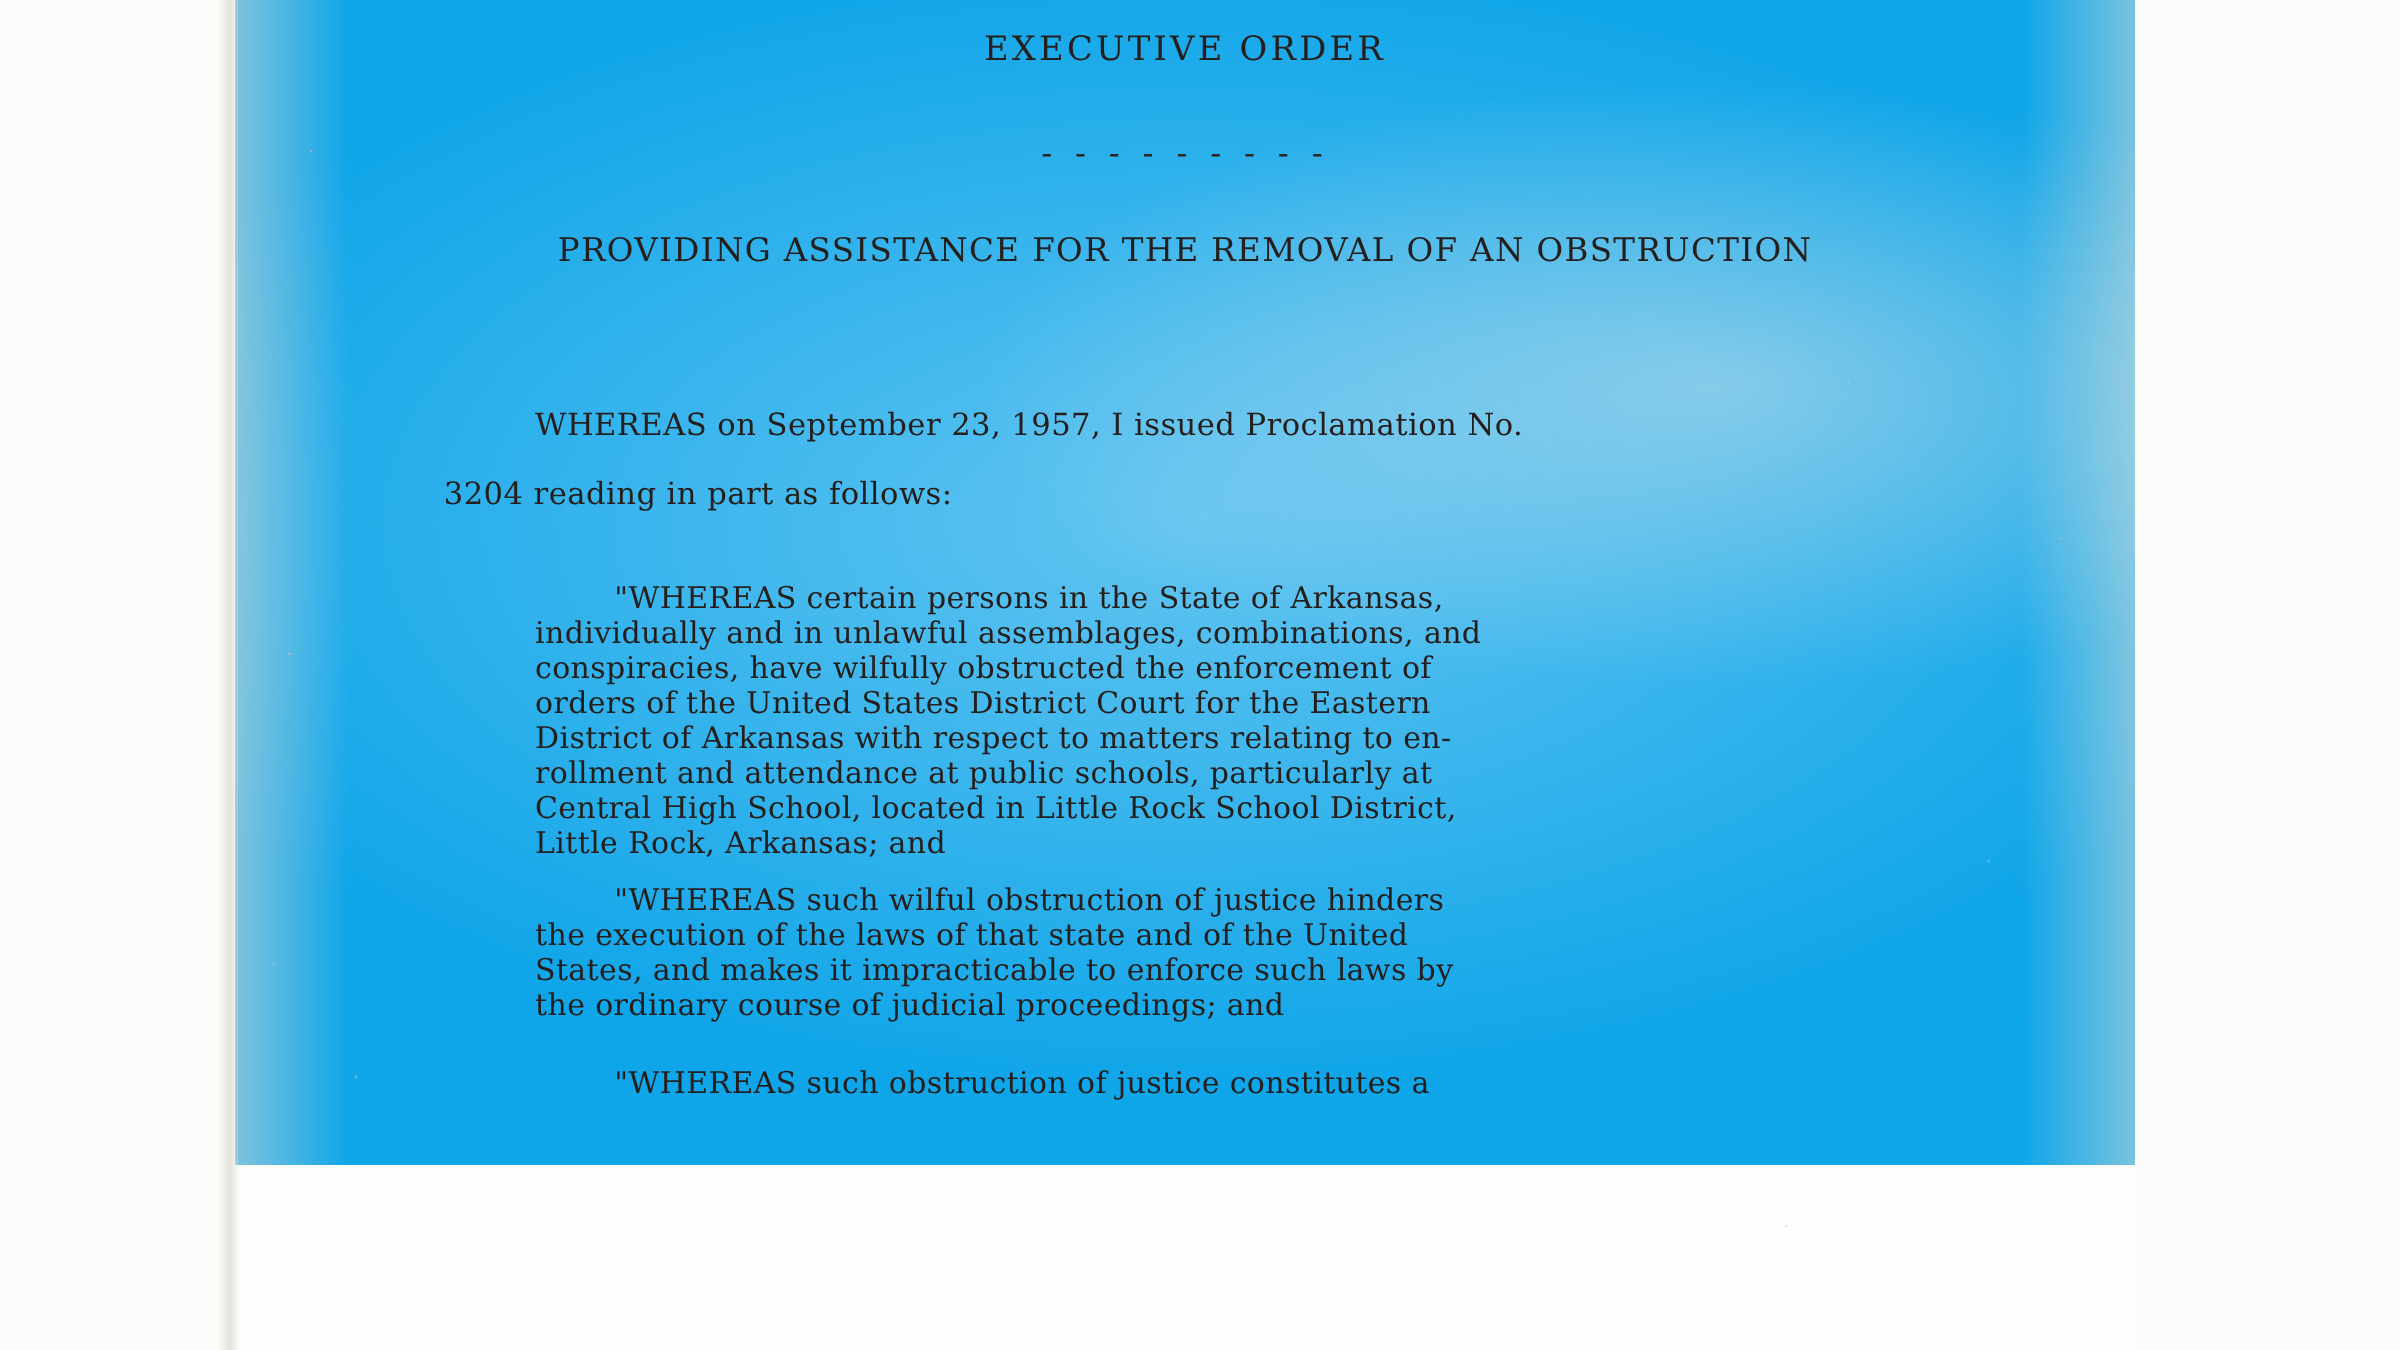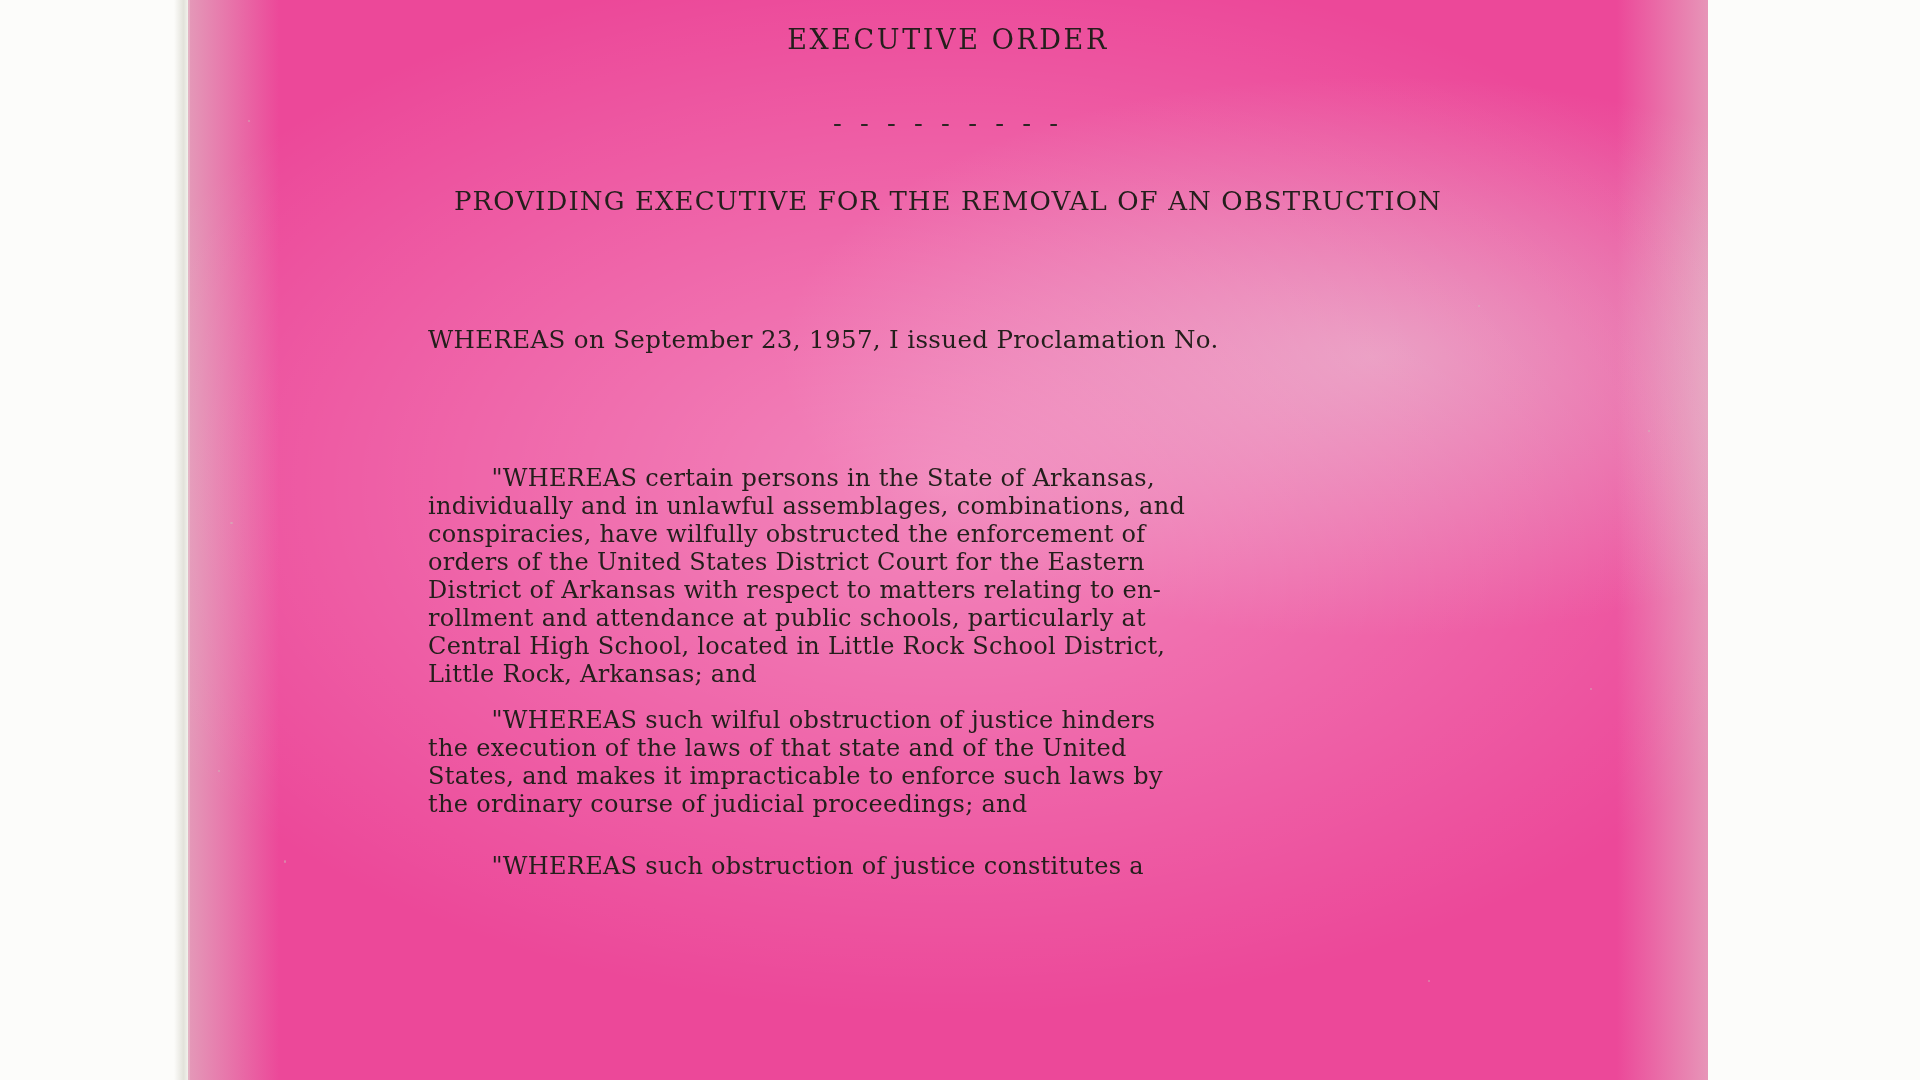--- a/index.html
+++ b/index.html
@@ -21,22 +21,22 @@
     height: 1080px;
     background: #fdfdfb;
   }
 
   
   #paper-sheet {
     position: absolute;
     top: 0;
     left: 188px;
     width: 1520px;
-    height: 1080px;
-    background: #ec4899;
+    height: 932px;
+    background: #0ea5e9;
     box-shadow: 0 0 0 0 rgba(0,0,0,0);
   }
 
   
   #paper-grain {
     position: absolute;
     inset: 0;
     pointer-events: none;
     background:
       radial-gradient(ellipse 85% 70% at 50% 45%, rgba(255,255,255,0.35) 0%, rgba(244,243,234,0) 70%),
@@ -183,25 +183,26 @@
       <div class="speck" style="top:860px;left:96px;width:2px;height:3px;"></div>
       <div class="speck" style="top:980px;left:1240px;width:2px;height:2px;"></div>
       <div class="speck" style="top:430px;left:1460px;width:2px;height:2px;"></div>
       <div class="speck" style="top:770px;left:30px;width:2px;height:2px;"></div>
     </div>
 
     <div class="doc-text" id="title-line">EXECUTIVE ORDER</div>
 
     <div class="doc-text" id="rule-dashes">- - - - - - - - -</div>
 
-    <div class="doc-text" id="subtitle-1">PROVIDING EXECUTIVE FOR THE REMOVAL OF AN OBSTRUCTION</div>
+    <div class="doc-text" id="subtitle-1">PROVIDING ASSISTANCE FOR THE REMOVAL OF AN OBSTRUCTION</div>
 
 
     <div class="doc-text body-line" id="para1-line1">WHEREAS on September 23, 1957, I issued Proclamation No.</div>
 
+    <div class="doc-text body-line" id="para1-line2">3204 reading in part as follows:</div>
 
     <div class="quote-block" id="quote-1">        "WHEREAS certain persons in the State of Arkansas,
 individually and in unlawful assemblages, combinations, and
 conspiracies, have wilfully obstructed the enforcement of
 orders of the United States District Court for the Eastern
 District of Arkansas with respect to matters relating to en-
 rollment and attendance at public schools, particularly at
 Central High School, located in Little Rock School District,
 Little Rock, Arkansas; and</div>
 

